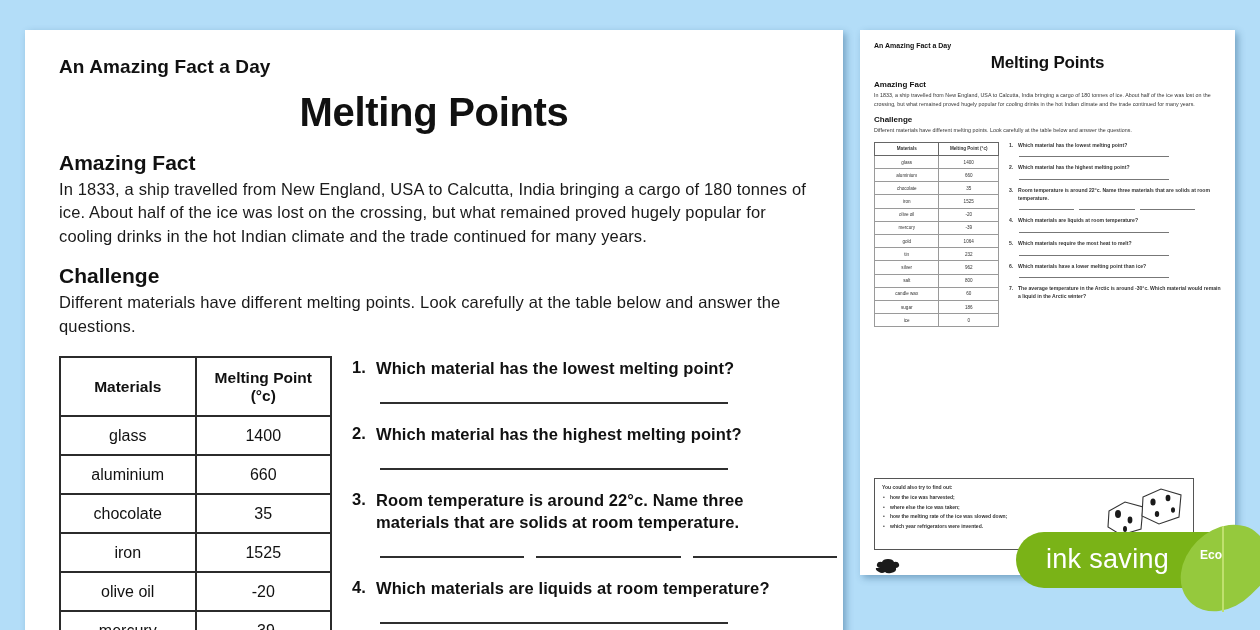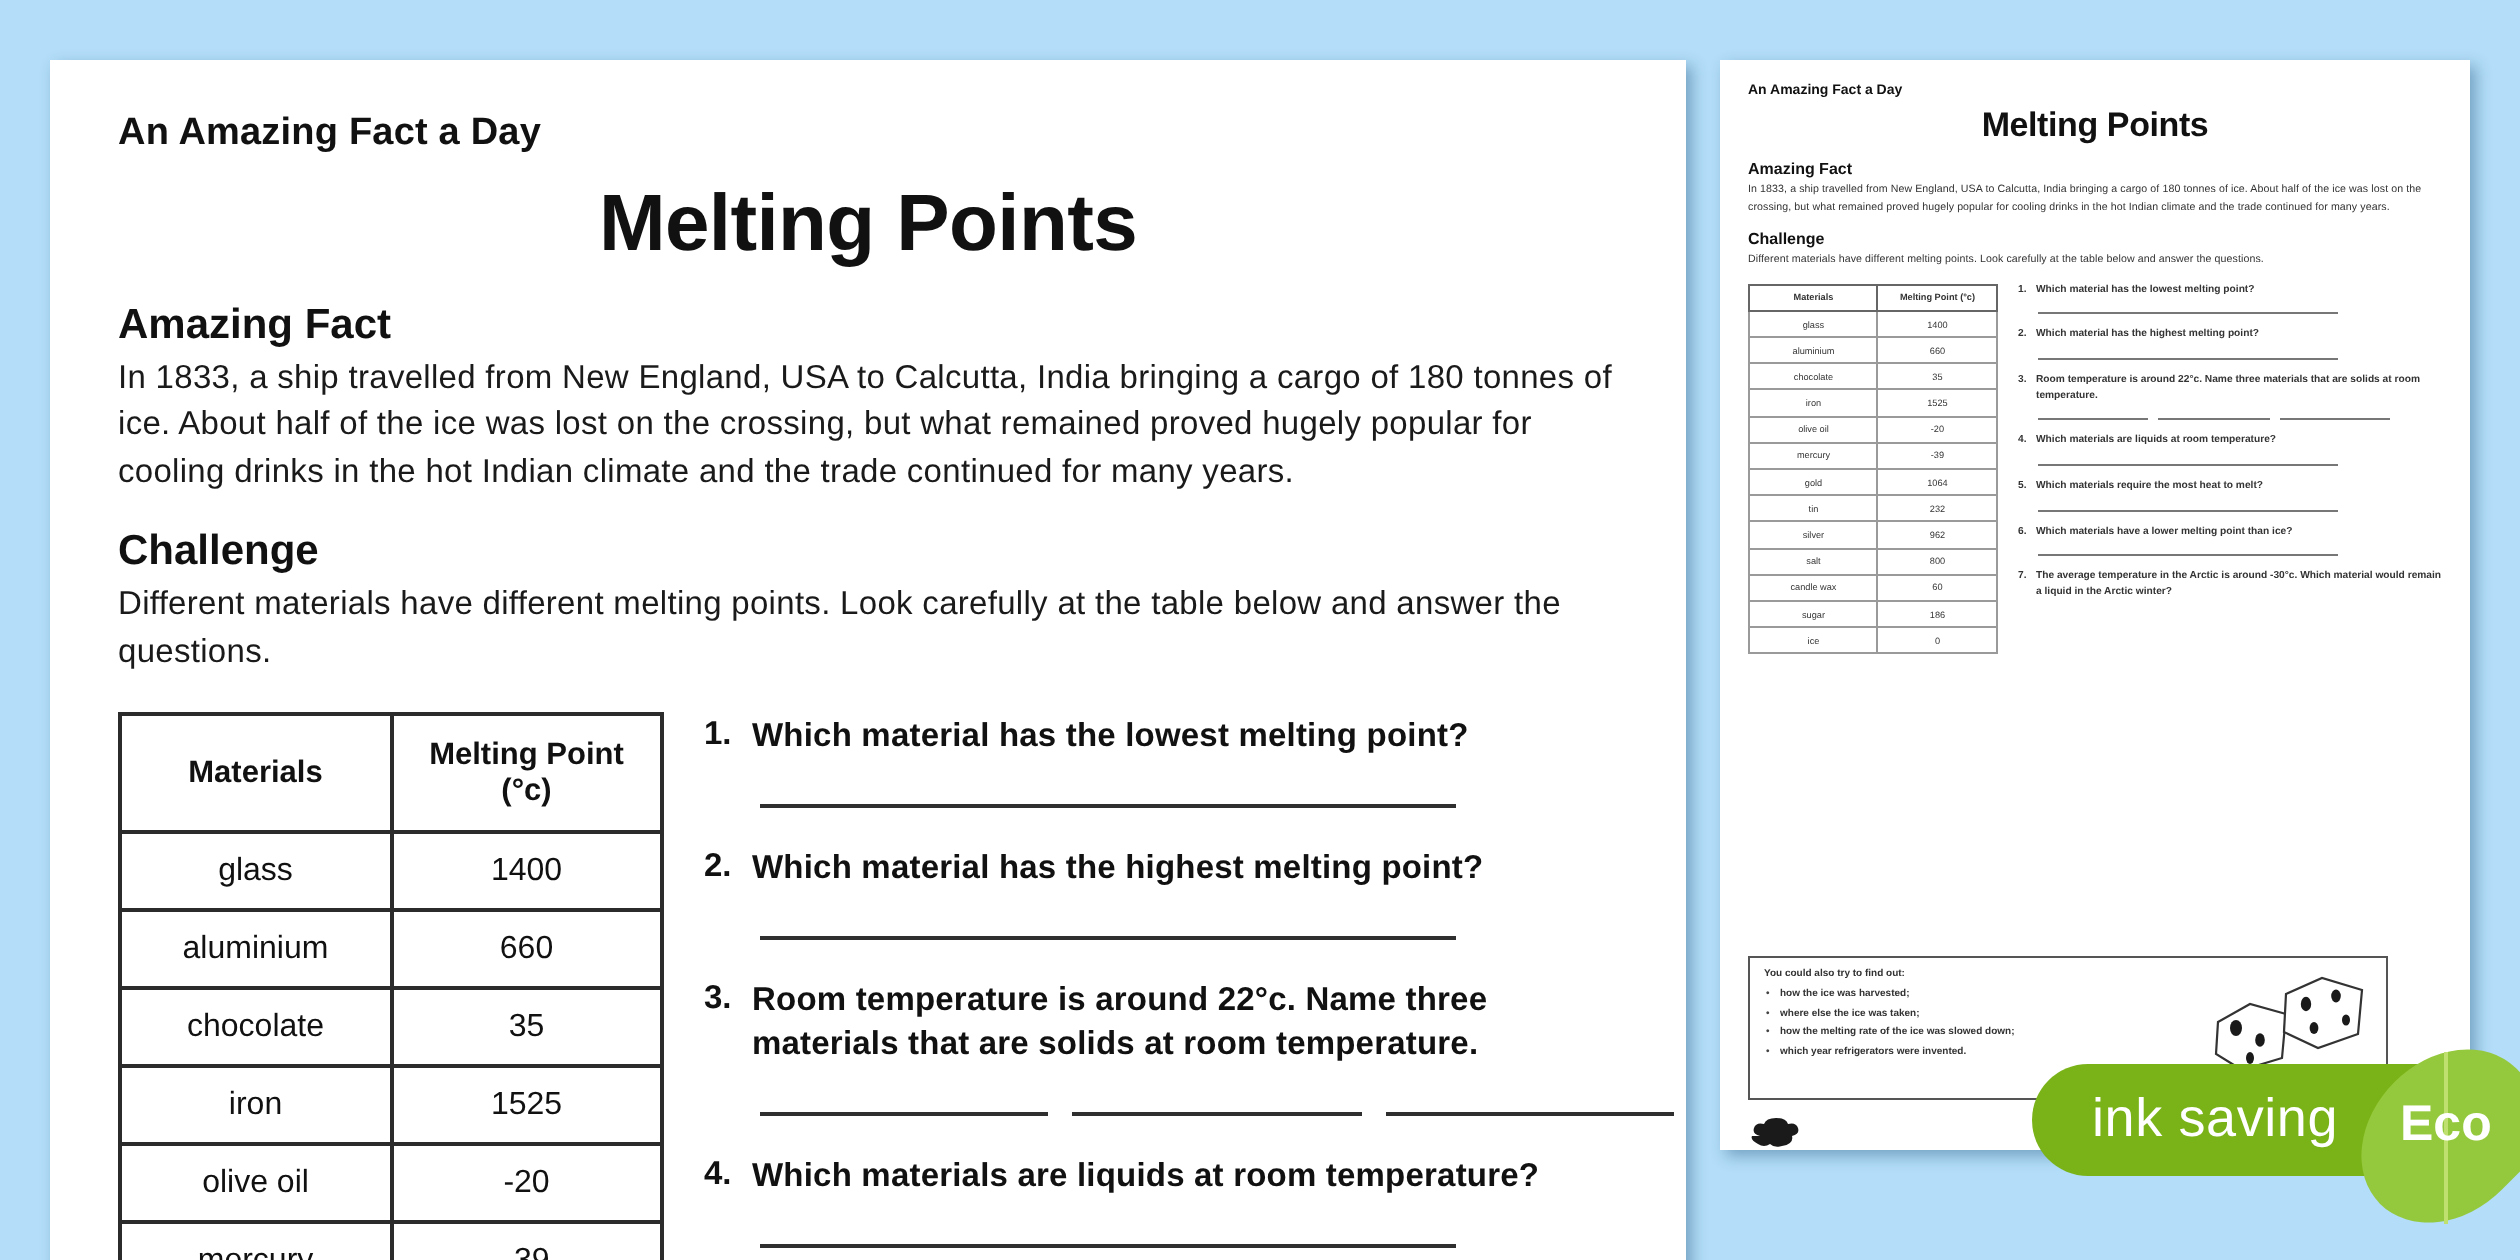--- a/index.html
+++ b/index.html
@@ -230,21 +230,21 @@
     background: #95c93d;
     border-radius: 50% 4% 50% 50%;
     transform: rotate(45deg);
   }
   .eco-leaf-vein {
     position: absolute; left: 206px; top: -6px;
     width: 2px; height: 86px; background: #bfe06e;
   }
   .eco-leaf-label {
     position: absolute; left: 184px; top: 16px;
-    font-size: 25px; font-weight: bold; color: #ffffff;
+    font-size: 12px; font-weight: bold; color: #ffffff;
     z-index: 3;
   }
 </style>
 </head>
 <body>
 
 <div id="main-page">
 
   <div class="kicker">An Amazing Fact a Day</div>
   <div class="doc-title">Melting Points</div>

